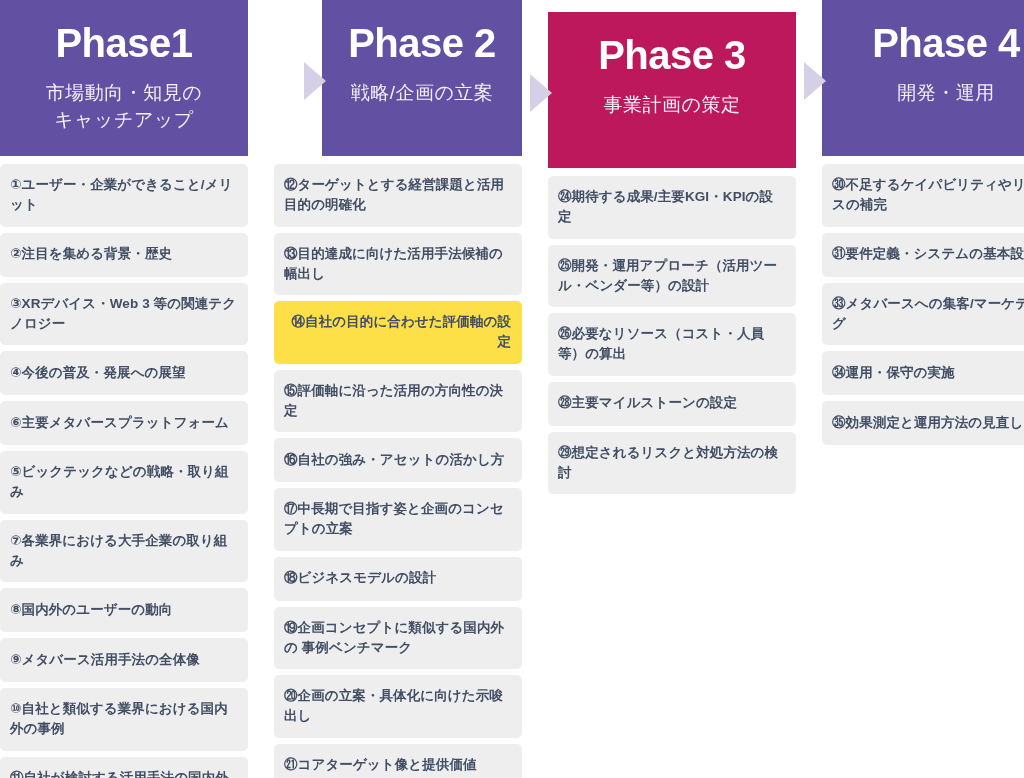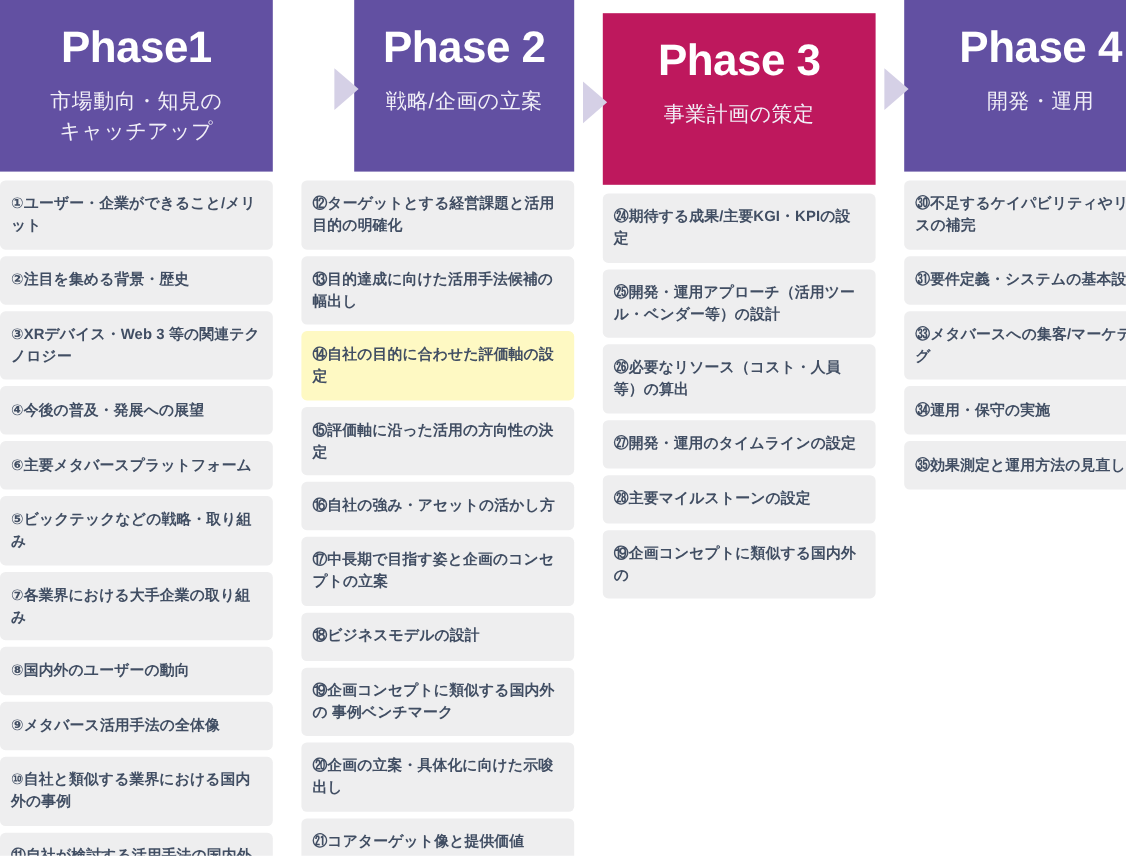--- a/index.html
+++ b/index.html
@@ -157,21 +157,21 @@
         <div class="phase-title">Phase 2</div>
         <div class="phase-sub"><span>戦略/企画の立案</span></div>
       </div>
       <div class="phase-list">
         <div class="task-pill" style="background: rgb(238, 238, 239); color: rgb(65, 78, 99);">
           <span class="txt">⑫ターゲットとする経営課題と活用目的の明確化</span>
         </div>
         <div class="task-pill" style="background: rgb(238, 238, 239); color: rgb(65, 78, 99);">
           <span class="txt">⑬目的達成に向けた活用手法候補の幅出し</span>
         </div>
-        <div class="task-pill" style="background: #fef9c3; color: rgb(65, 78, 99);">
+        <div class="task-pill" style="background: #fde047; color: rgb(65, 78, 99); text-align: right;">
           <span class="txt">⑭自社の目的に合わせた評価軸の設定</span>
         </div>
         <div class="task-pill" style="background: rgb(238, 238, 239); color: rgb(65, 78, 99);">
           <span class="txt">⑮評価軸に沿った活用の方向性の決定</span>
         </div>
         <div class="task-pill" style="background: rgb(238, 238, 239); color: rgb(65, 78, 99);">
           <span class="txt">⑯自社の強み・アセットの活かし方</span>
         </div>
         <div class="task-pill" style="background: rgb(238, 238, 239); color: rgb(65, 78, 99);">
           <span class="txt">⑰中長期で目指す姿と企画のコンセプトの立案</span>
@@ -200,27 +200,24 @@
         <div class="task-pill" style="background: rgb(238, 238, 239); color: rgb(65, 78, 99);">
           <span class="txt">㉔期待する成果/主要KGI・KPIの設定</span>
         </div>
         <div class="task-pill" style="background: rgb(238, 238, 239); color: rgb(65, 78, 99);">
           <span class="txt">㉕開発・運用アプローチ（活用ツール・ベンダー等）の設計</span>
         </div>
         <div class="task-pill" style="background: rgb(238, 238, 239); color: rgb(65, 78, 99);">
           <span class="txt">㉖必要なリソース（コスト・人員等）の算出</span>
         </div>
         <div class="task-pill" style="background: rgb(238, 238, 239); color: rgb(65, 78, 99);">
-          <span class="txt">㉗開発・運用のタイムラインの設定</span>
-        </div>
-        <div class="task-pill" style="background: rgb(238, 238, 239); color: rgb(65, 78, 99);">
           <span class="txt">㉘主要マイルストーンの設定</span>
         </div>
         <div class="task-pill" style="background: rgb(238, 238, 239); color: rgb(65, 78, 99);">
-          <span class="txt">⑲企画コンセプトに類似する国内外の</span>
+          <span class="txt">㉙想定されるリスクと対処方法の検討</span>
         </div>
       </div>
     </div>
     <div class="phase-col">
       <div class="phase-header" style="background: rgb(98, 80, 162);">
         <div class="phase-arrow" style="border-left-color: rgb(213, 208, 230);"></div>
         <div class="phase-title">Phase 4</div>
         <div class="phase-sub"><span>開発・運用</span></div>
       </div>
       <div class="phase-list">

